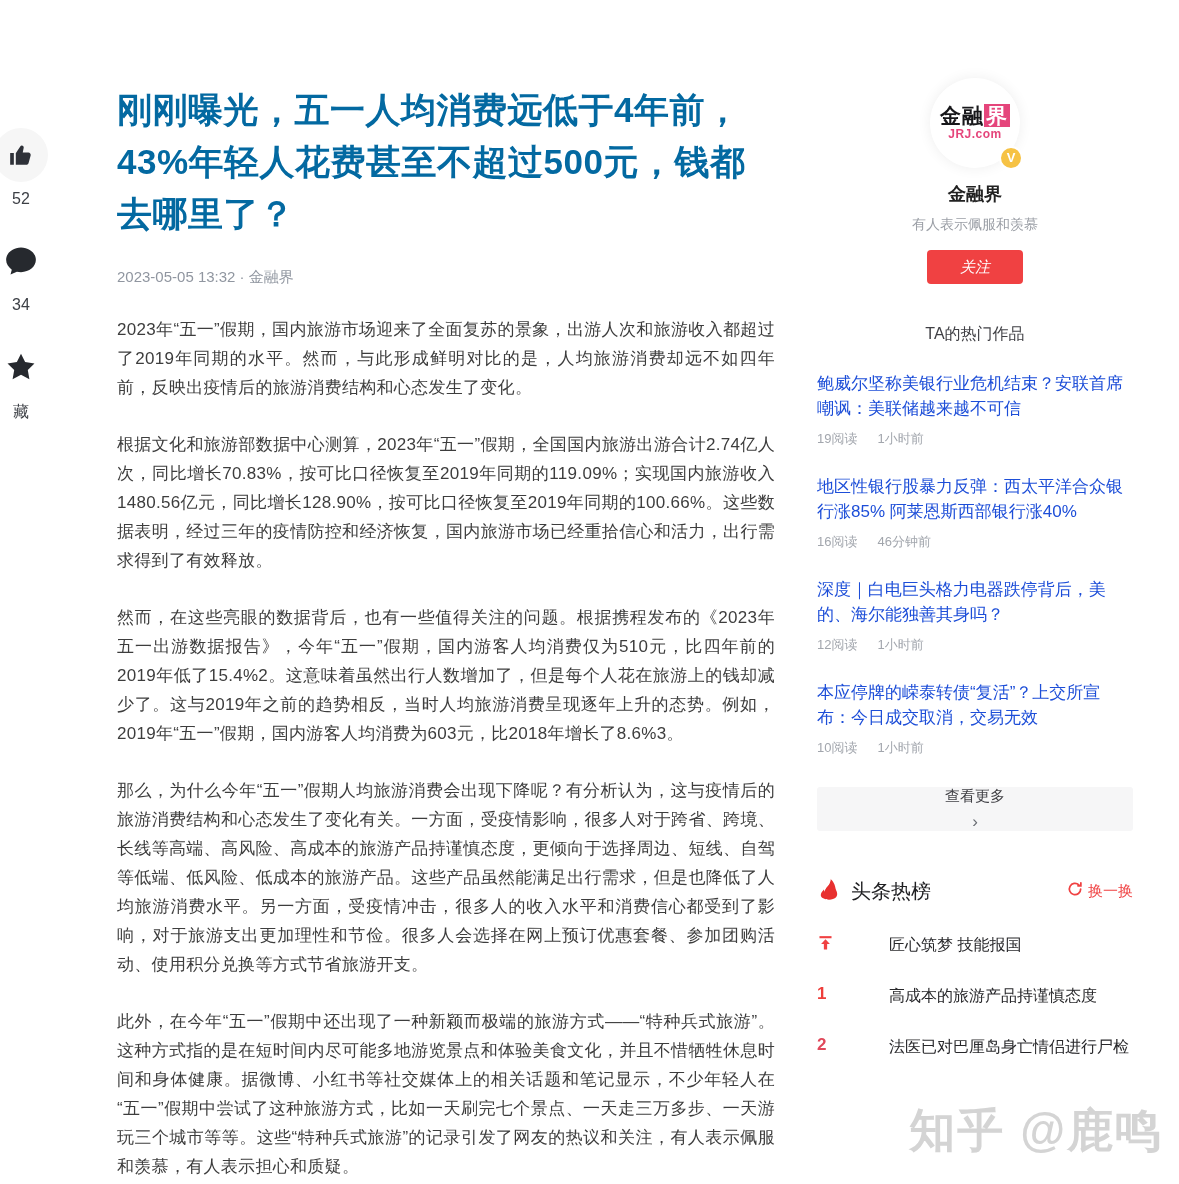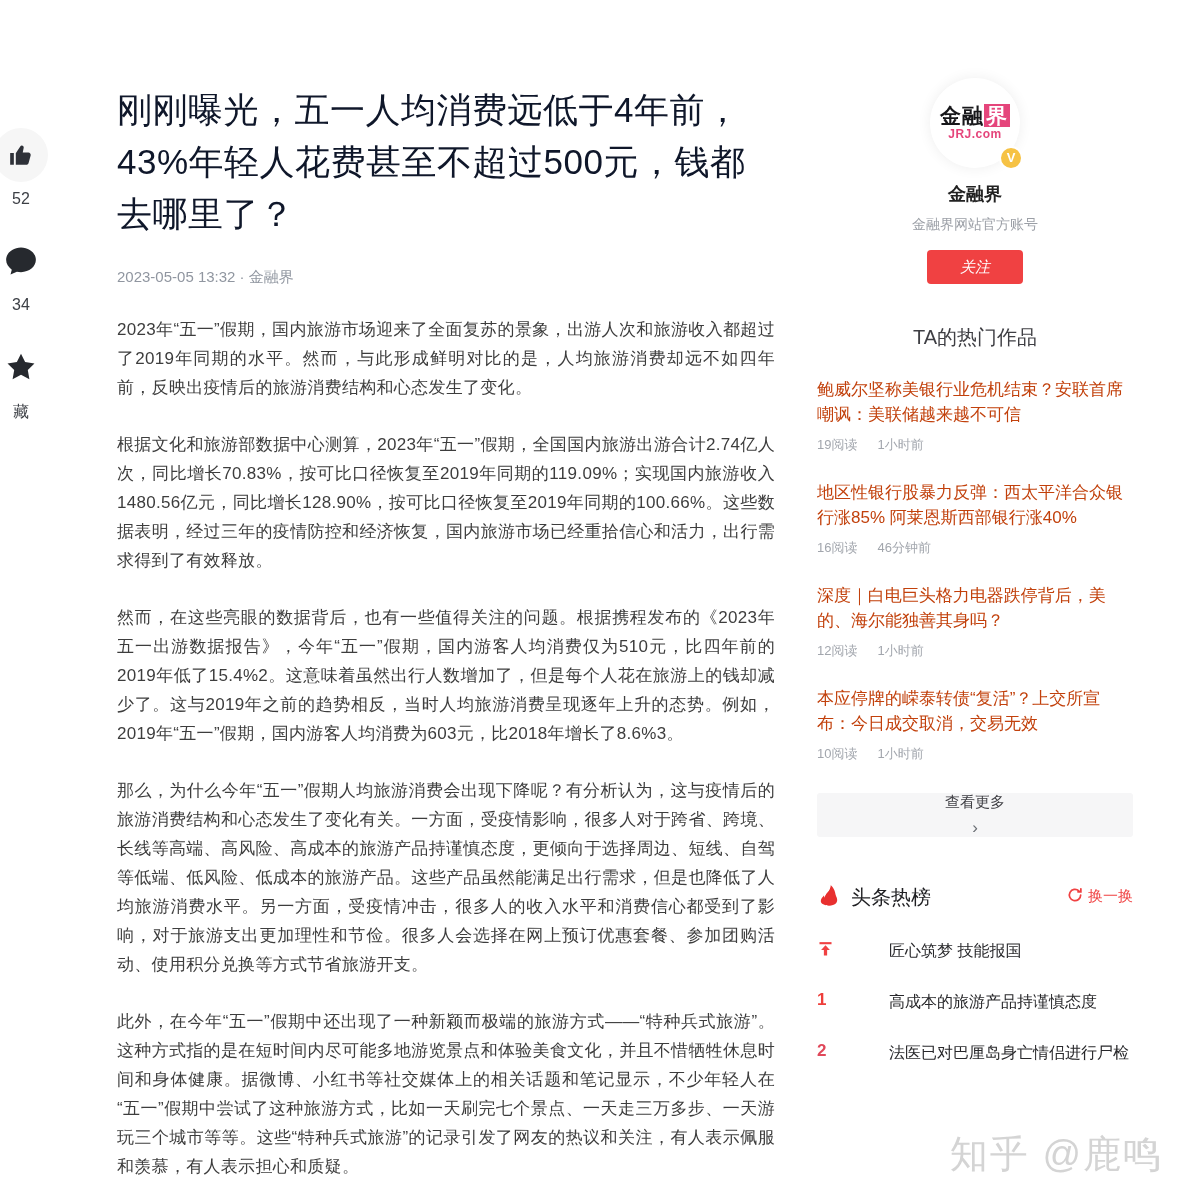--- a/index.html
+++ b/index.html
@@ -18,21 +18,21 @@
     width:54px; height:54px; border-radius:50%; background:#f6f6f6;
     display:flex; align-items:center; justify-content:center; margin:0 auto;
   }
   .rail-circle.plain { background:transparent; }
   .rail-count { margin-top:8px; font-size:16px; color:#3c3f45; }
   .rail svg { display:block; }
 
   
   .main { position:absolute; left:117px; top:84px; width:658px; }
   .title {
-    font-size:35px; line-height:52px; font-weight:400; color:#0f172a;
+    font-size:35px; line-height:52px; font-weight:700; color:#0369a1;
     letter-spacing:.5px;
   }
   .date { margin-top:28px; font-size:15px; color:#9096a0; }
   .content p {
     margin-top:28px; font-size:17px; line-height:29px; color:#3d3d3d;
     text-align:justify; letter-spacing:.3px;
   }
 
   
   .sidebar { position:absolute; left:817px; top:78px; width:316px; }
@@ -54,48 +54,48 @@
   .author-name { margin-top:14px; font-size:18px; font-weight:700; color:#222; }
   .author-bio { margin-top:10px; font-size:14px; color:#9b9fa6; }
   .follow-btn {
     margin:16px auto 0; width:96px; height:34px; border:none; border-radius:4px;
     background:#f04142; color:#fff; font-size:15px; cursor:pointer;
     display:flex; align-items:center; justify-content:center;
     font-family:inherit;
     font-style:italic;
   }
 
-  .hot-works-header { margin-top:40px; text-align:center; font-size:20px; color:#3f3f44; font-weight:500; }
+  .hot-works-header { margin-top:40px; text-align:center; font-size:16px; color:#3f3f44; font-weight:500; }
   .post-item { margin-top:26px; cursor:pointer; }
-  .post-title { font-size:17px; line-height:25px; color:#c2410c; }
+  .post-title { font-size:17px; line-height:25px; color:#1d4ed8; }
   .post-meta { margin-top:9px; font-size:13px; color:#a2a6ad; }
   .post-meta span:first-child { margin-right:20px; }
   .more-btn {
     margin-top:30px; width:100%; height:44px; border:none; border-radius:3px;
     background:#f6f6f7; color:#3f3f44; font-size:15px; cursor:pointer;
     display:flex; align-items:center; justify-content:center; gap:6px;
     font-family:inherit;
     flex-direction:column;
   }
   .more-chevron { font-size:17px; color:#6a6e74; }
 
   .hotlist { margin-top:46px; }
   .hotlist-header { display:flex; align-items:center; }
   .hotlist-title { margin-left:10px; font-size:20px; font-weight:400; color:#1f1f22; }
-  .refresh { margin-left:auto; display:flex; gap:5px; cursor:pointer; }
+  .refresh { margin-left:auto; display:flex; align-items:center; gap:5px; cursor:pointer; }
   .refresh-label { font-size:15px; color:#f04142; }
   .hot-row { display:flex; align-items:flex-start; margin-top:28px; cursor:pointer;gap:44px; }
   .hot-rank { flex:none; width:28px; font-size:17px; font-weight:700; }
   .hot-rank svg { display:block; margin-top:1px; }
   .hot-text { font-size:16px; line-height:23px; color:#28282b; }
 
   
   .watermark {
-    position:absolute; right:16px; bottom:4px;
-    font-size:38px; font-weight:400; color:#cdcdcd; letter-spacing:2px;
+    position:absolute; right:16px; bottom:22px;
+    font-size:46px; font-weight:700; color:#cdcdcd; letter-spacing:2px;
     pointer-events:none; opacity:.85;
   }
 </style>
 </head>
 <body>
 
 <div class="page">
 
   <div class="rail">
     <div class="rail-item">
@@ -140,21 +140,21 @@
 
     <div class="profile">
       <div class="avatar">
         <div>
           <div class="logo-line1"><span>金融</span><span class="logo-accent">界</span></div>
           <div class="logo-line2">JRJ.com</div>
         </div>
         <div class="v-badge">V</div>
       </div>
       <div class="author-name">金融界</div>
-      <div class="author-bio">金融界网站官方账号</div>
+      <div class="author-bio">有人表示佩服和羡慕</div>
       <button class="follow-btn">关注</button>
     </div>
 
     <div class="hot-works-header">TA的热门作品</div>
 
     <div class="post-item">
       <div class="post-title">鲍威尔坚称美银行业危机结束？安联首席嘲讽：美联储越来越不可信</div>
       <div class="post-meta">
         <span>19阅读</span><span>1小时前</span>
       </div>

